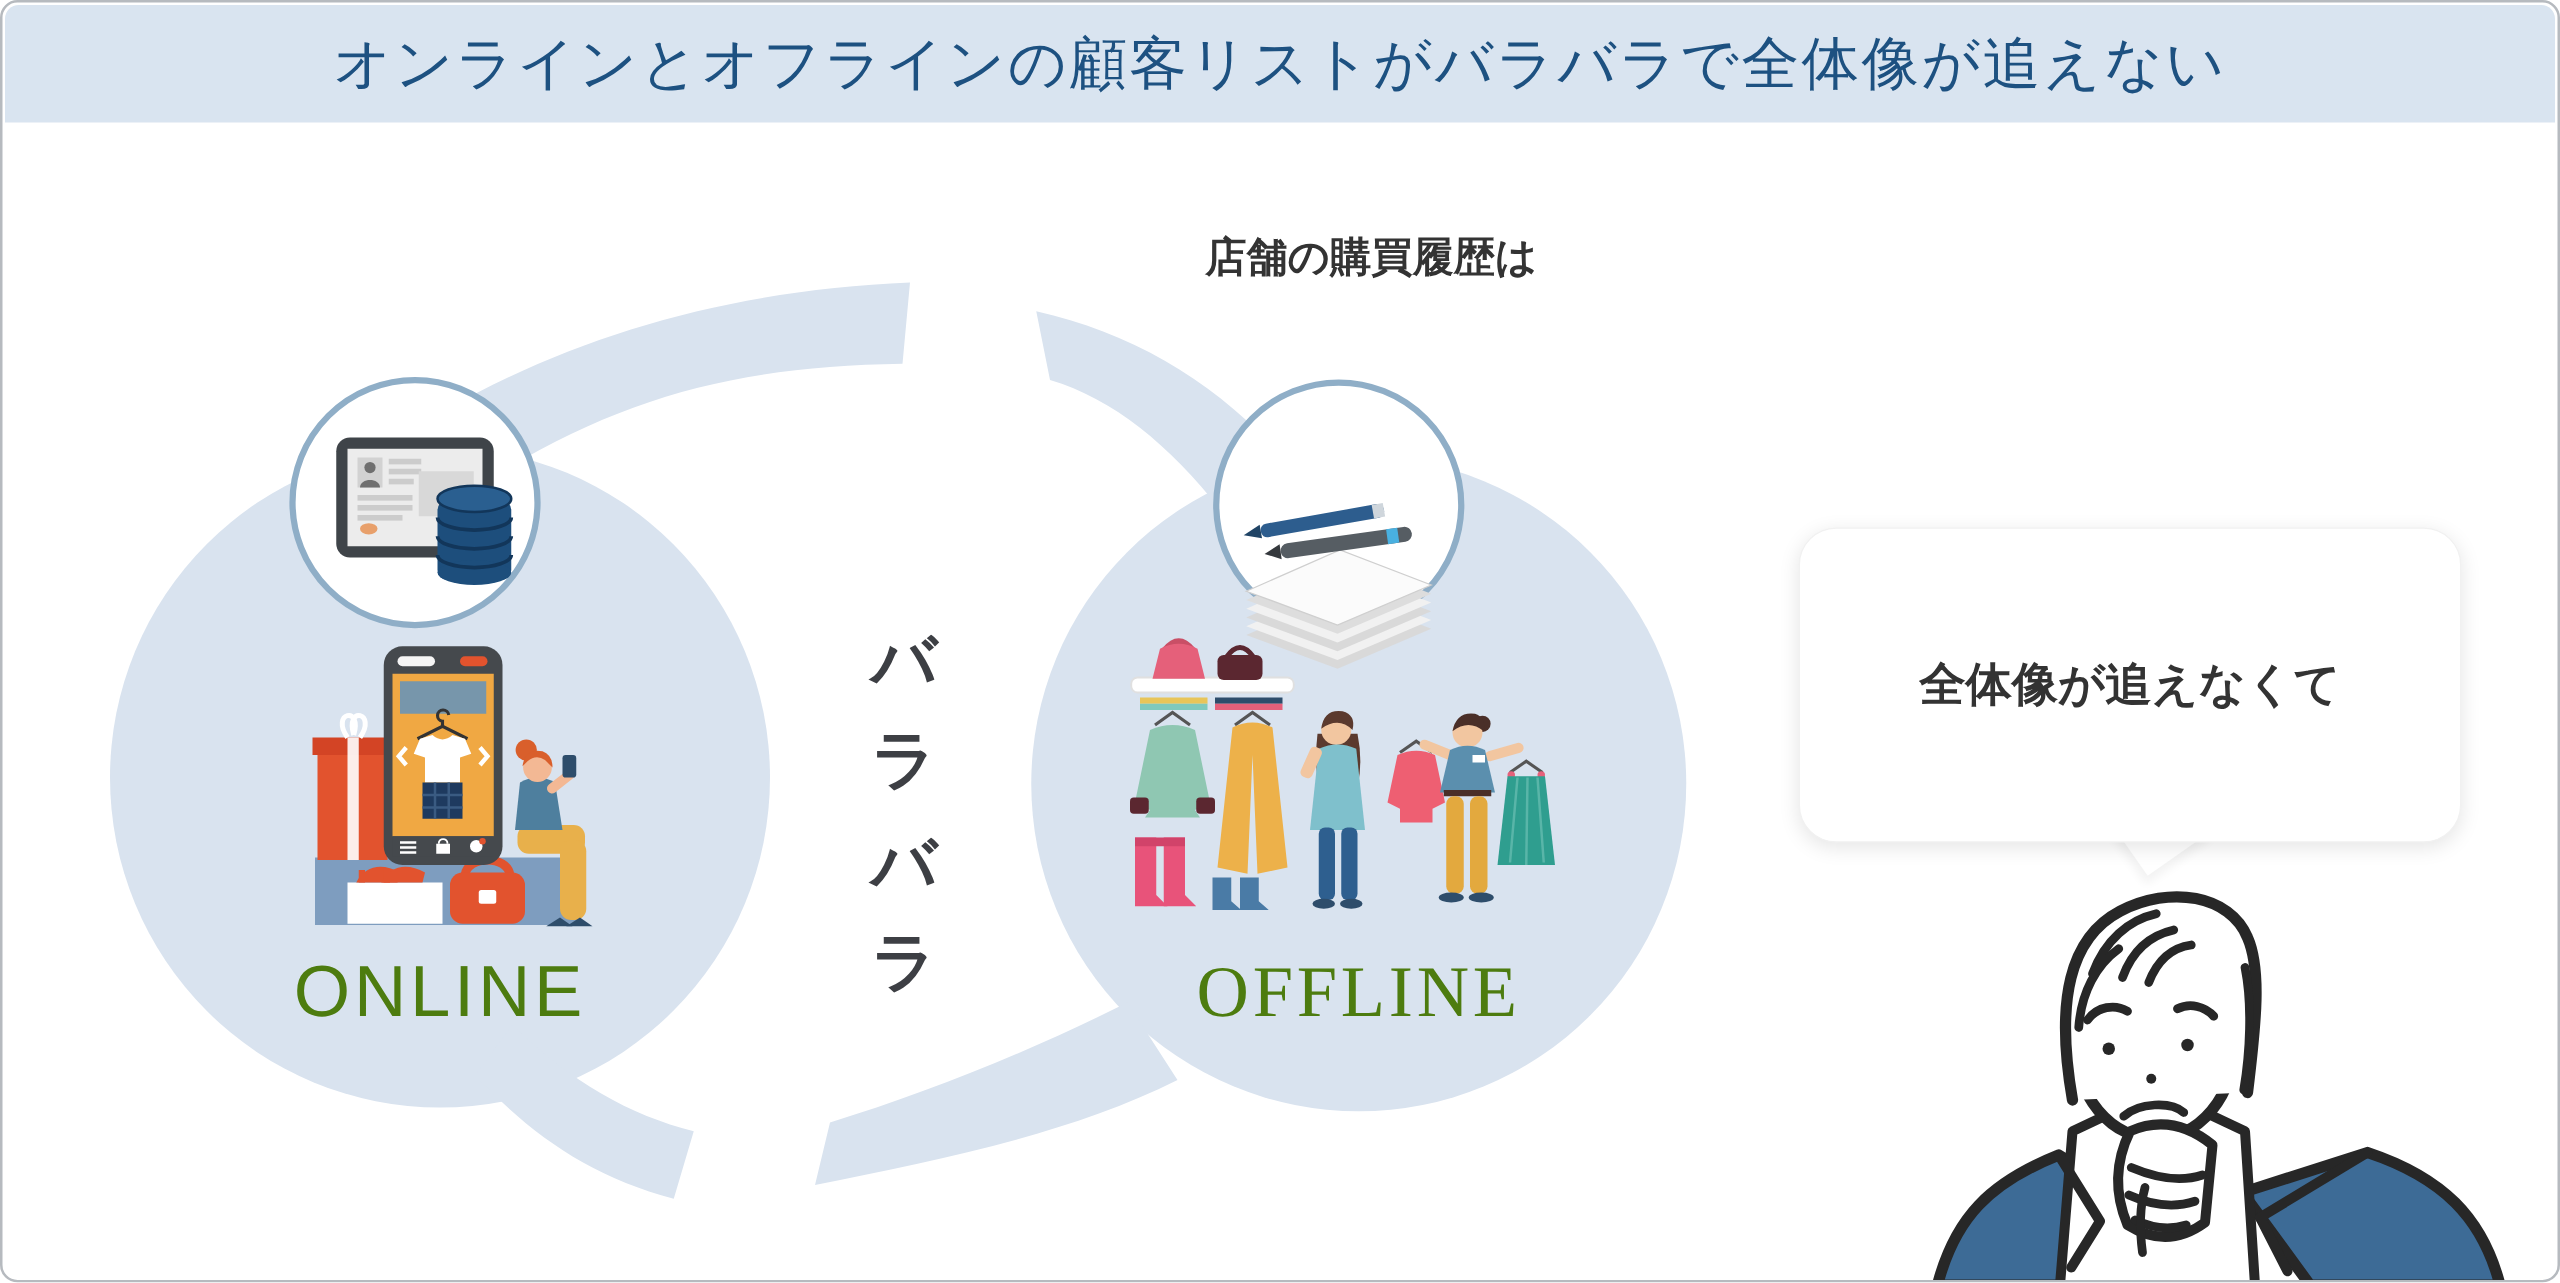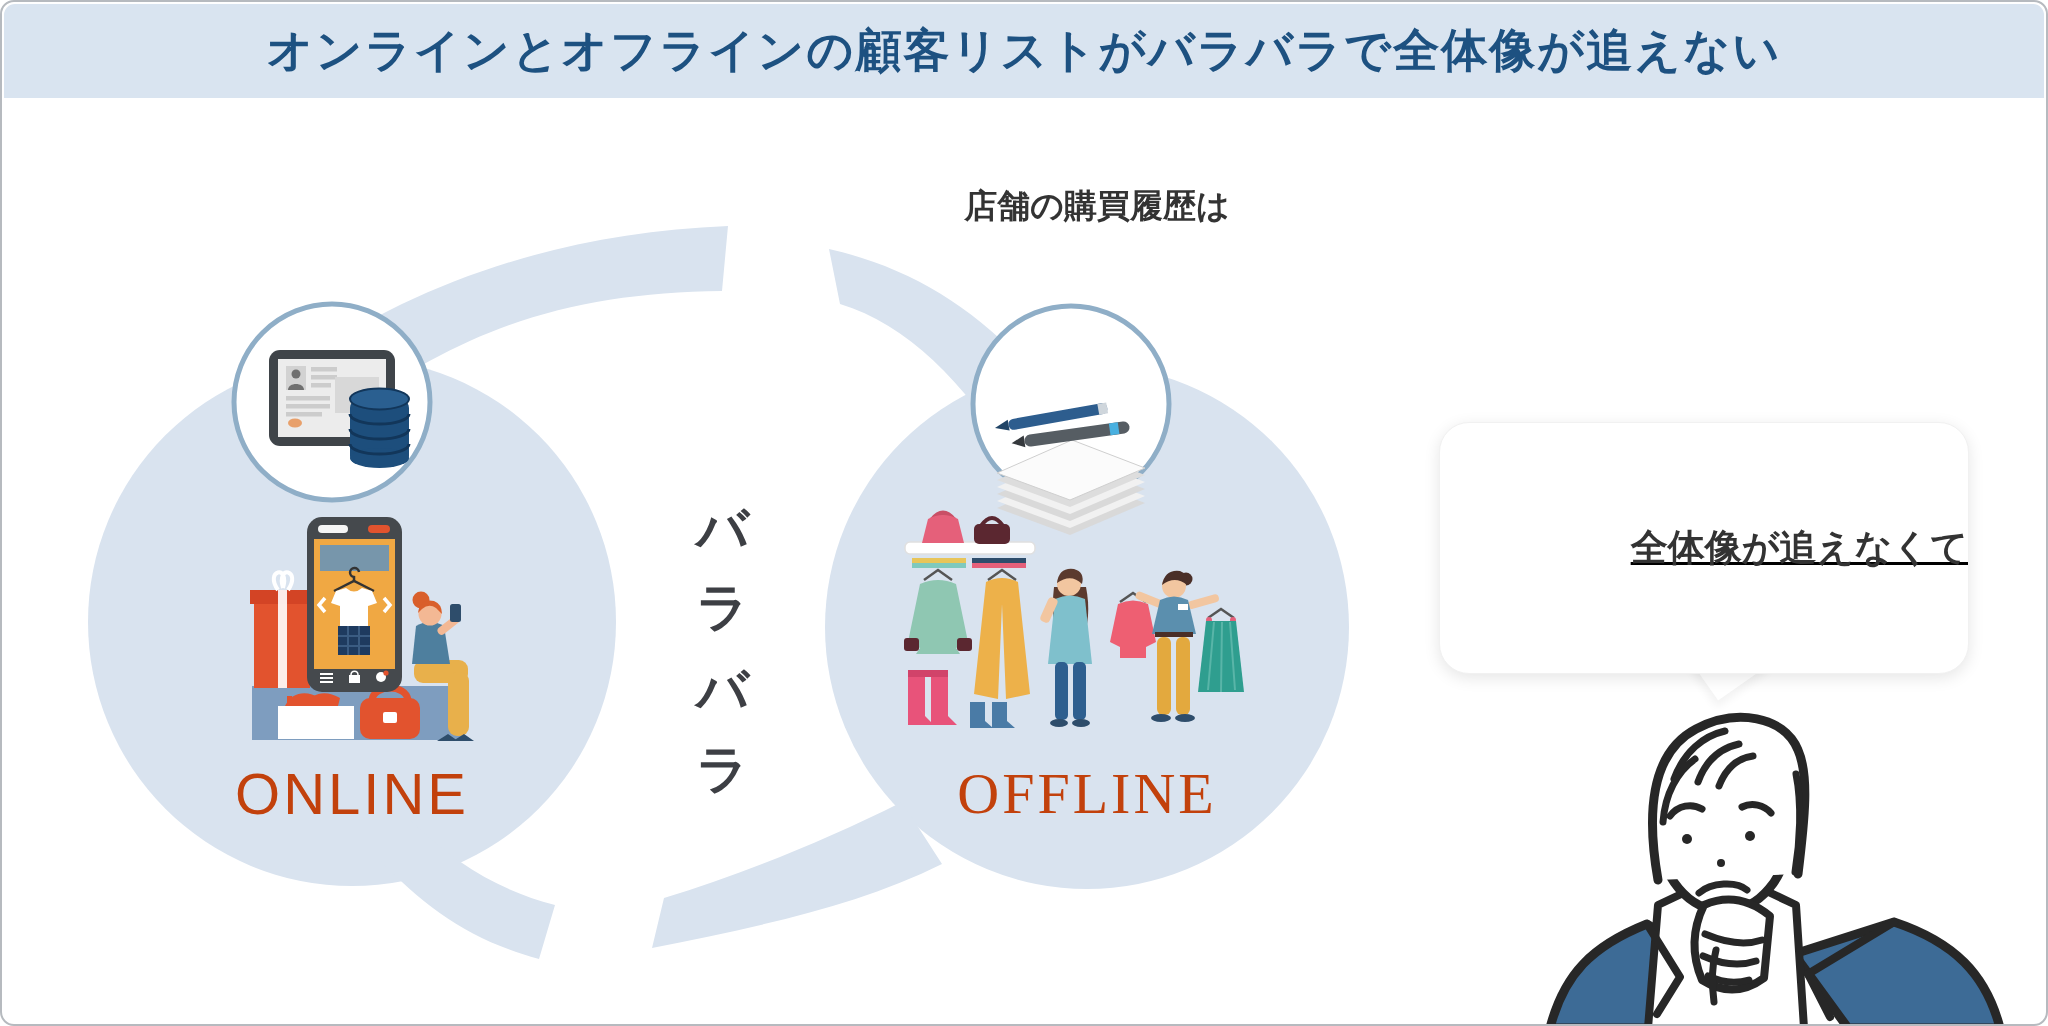--- a/index.html
+++ b/index.html
@@ -8,46 +8,45 @@
     background:#ffffff;border:2px solid #b6babf;border-radius:14px;overflow:hidden;
     font-family:"Liberation Sans","DejaVu Sans",sans-serif;
   }
   #bg-art{position:absolute;left:0;top:0;width:2048px;height:1026px;}
   .header{
     position:absolute;left:2px;top:2px;right:2px;height:94px;
     background:#d9e4f0;border-radius:11px 11px 0 0;
     display:flex;align-items:center;justify-content:center;
   }
   .header .title{
-    font-size:46px;font-weight:bold;color:#1d5181;letter-spacing:2px;white-space:nowrap;
+    font-size:46px;font-weight:normal;color:#1d5181;letter-spacing:2px;white-space:nowrap;
   }
   .caption{
     position:absolute;text-align:center;color:#333333;font-weight:bold;
     font-size:33px;line-height:47px;white-space:nowrap;
   }
   .caption-online{left:52px;top:176px;width:600px;}
   .caption-offline{left:795px;top:180px;width:600px;}
   .big-label{
-    position:absolute;text-align:center;color:#c2410c;font-size:58px;
+    position:absolute;text-align:center;color:#4d7c0f;font-size:58px;
     letter-spacing:3px;white-space:nowrap;
   }
   .label-online{left:100px;top:758px;width:500px;}
   .label-offline{left:835px;top:758px;width:500px;font-family:Liberation Serif, serif;}
   .scattered{
     position:absolute;left:686px;top:468px;
     writing-mode:vertical-rl;text-orientation:upright;
     font-size:52px;font-weight:bold;color:#3d3f44;letter-spacing:22px;
   }
   .bubble{
     position:absolute;left:1437px;top:420px;width:528px;height:250px;
     background:#ffffff;border-radius:30px;border:1px solid #f1f1f1;
     box-shadow:0 4px 16px rgba(0,0,0,0.10);
-    display:flex;flex-direction:column;align-items:flex-end;justify-content:center;
+    display:flex;flex-direction:column;align-items:center;justify-content:center;
     z-index:3;
-    text-decoration:underline;
   }
   .bubble .line{
     font-size:37px;font-weight:bold;color:#333333;line-height:56px;white-space:nowrap;
   }
   .bubble-tail{
     position:absolute;left:1692px;top:622px;width:64px;height:64px;background:#ffffff;
     transform:rotate(55deg);box-shadow:5px 5px 8px rgba(0,0,0,0.05);z-index:2;
   }
 </style>
 </head>

